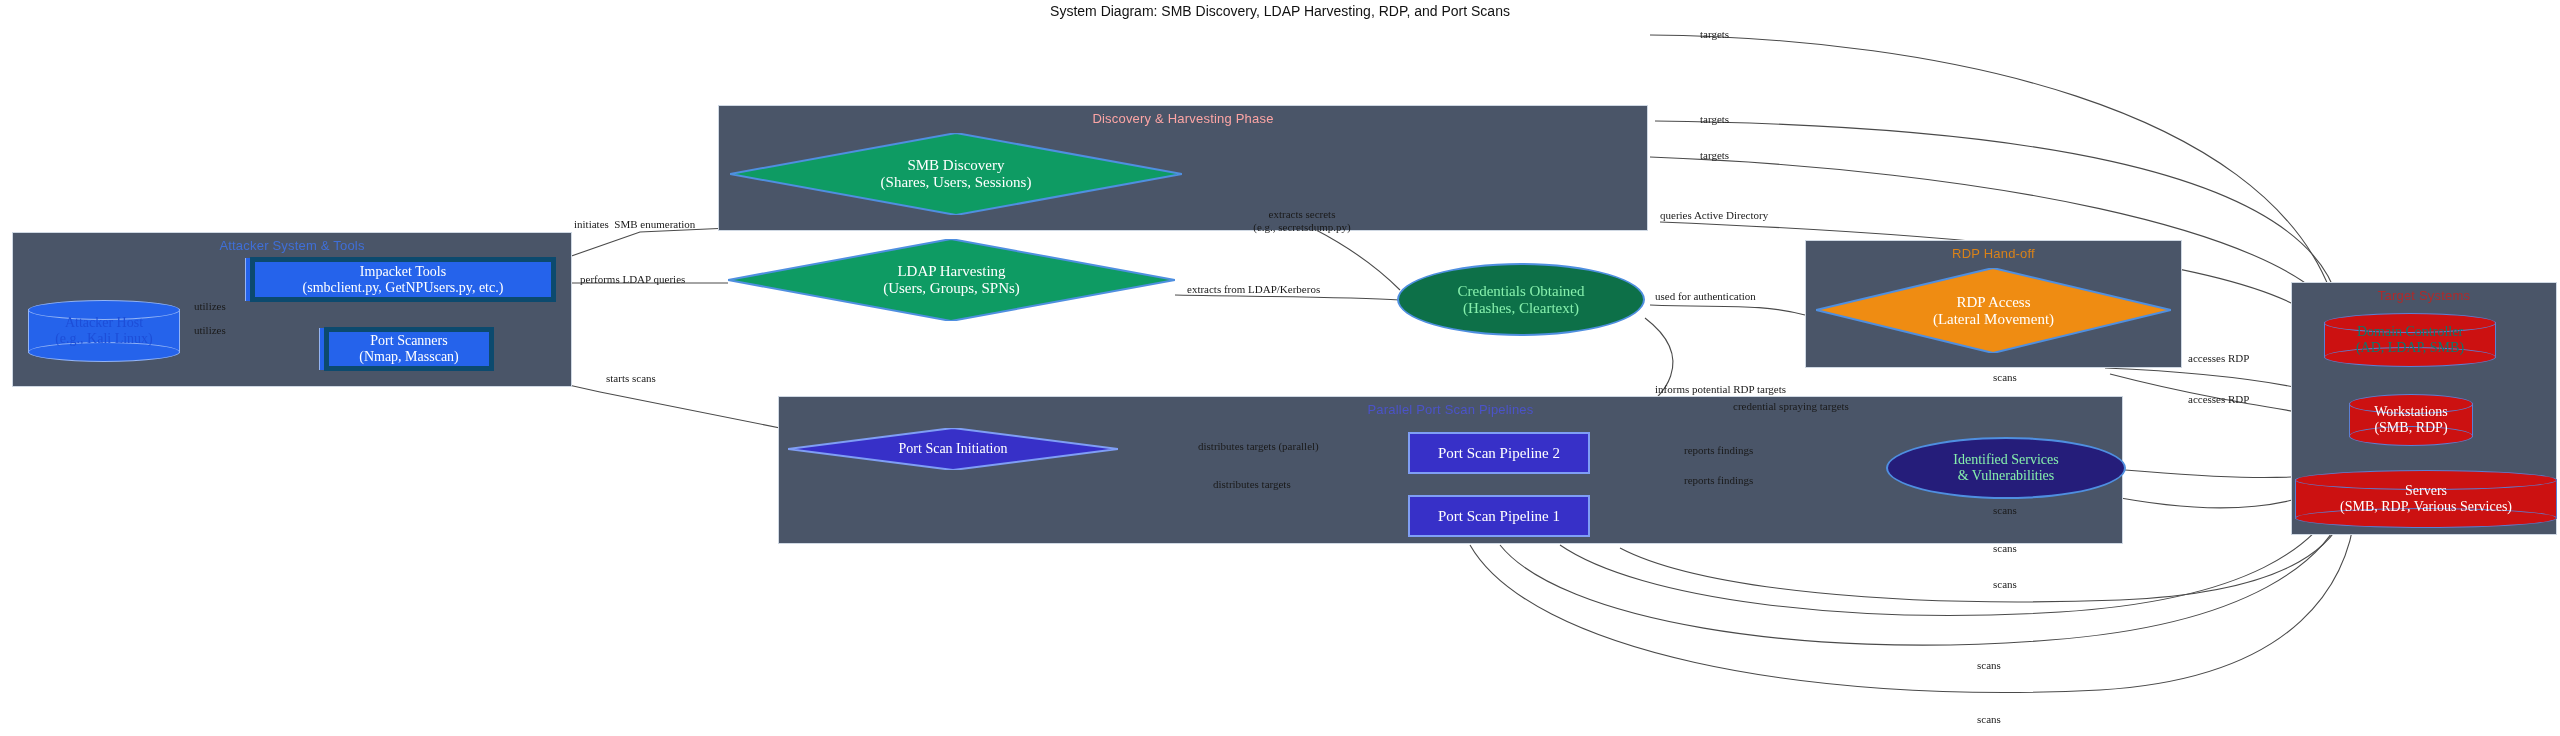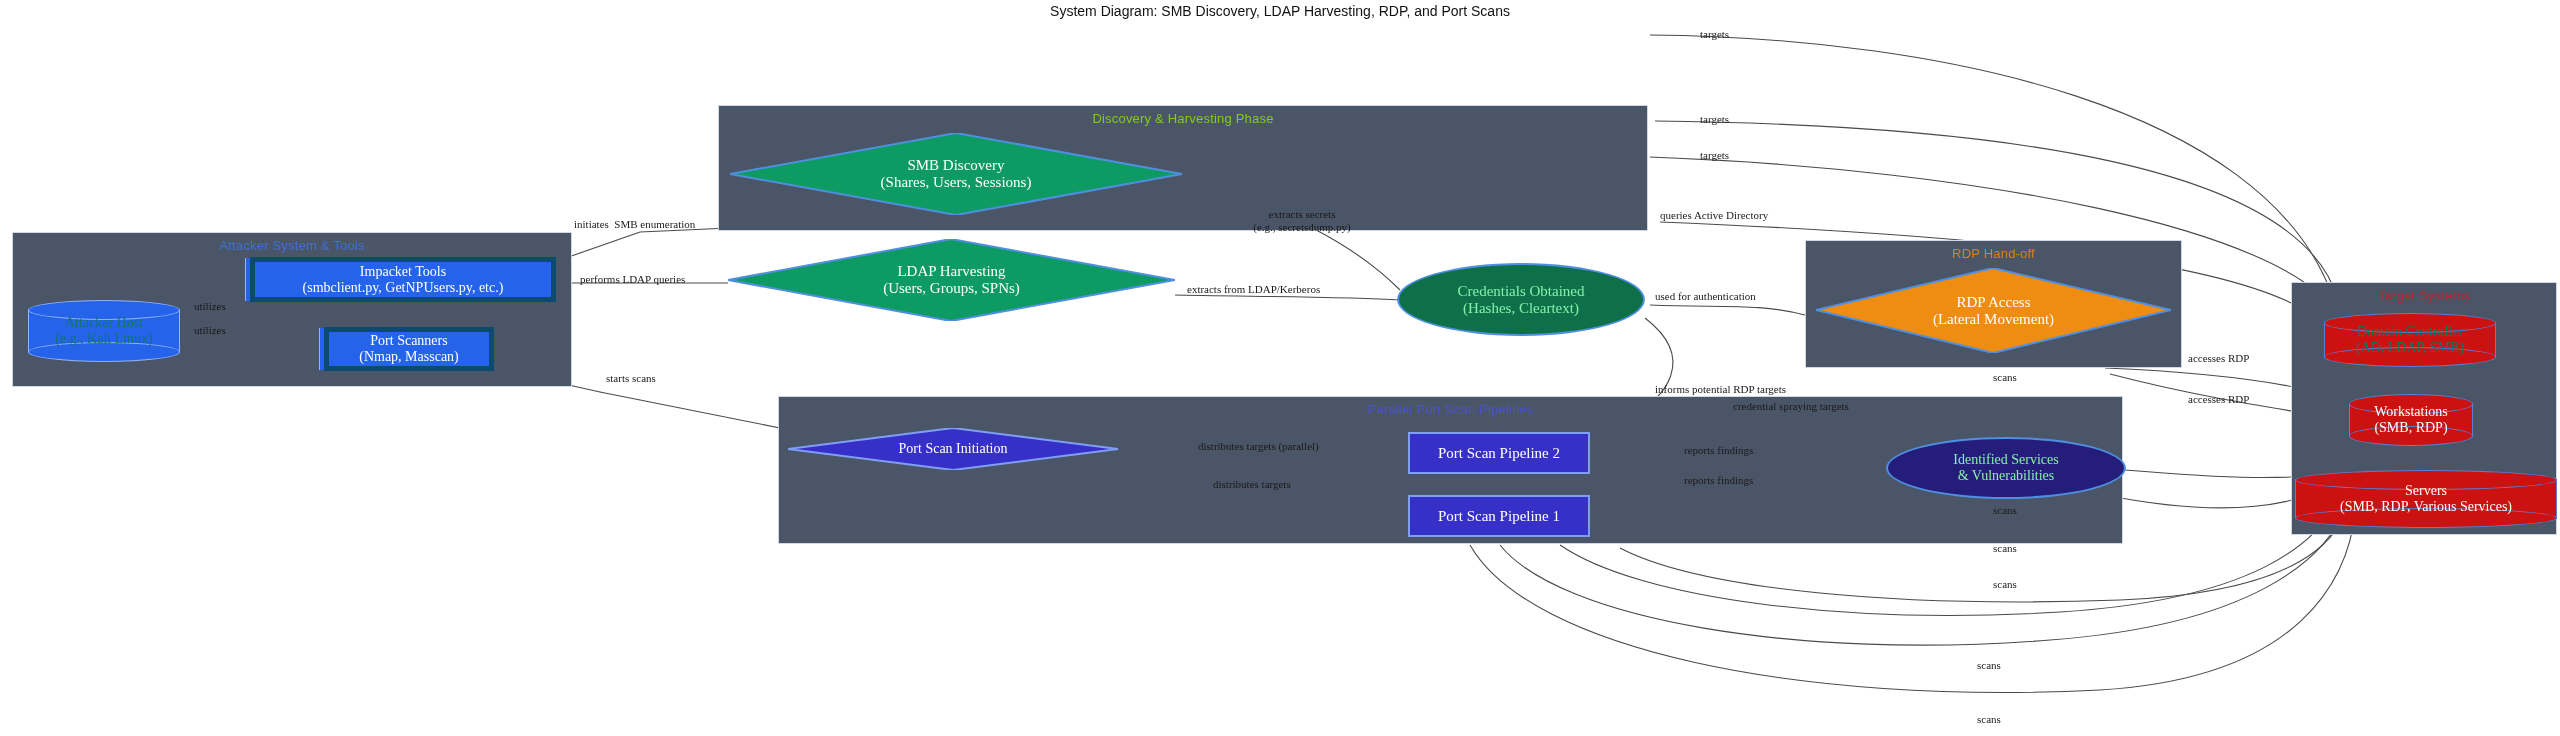--- a/index.html
+++ b/index.html
@@ -146,41 +146,41 @@
   </svg>
 
   <div class="cluster" style="left:12px;top:232px;width:560px;height:155px;">
     <div class="cluster-title" style="color:#3f6fd8;">Attacker System &amp; Tools</div>
   </div>
 
   <div class="cyl" style="left:28px;top:300px;width:152px;height:62px;--c:#2563eb;--b:#93b4f5;">
     <div class="body"></div>
     <div class="cap top"></div>
     <div class="cap bot"></div>
-    <div class="lbl" style="font-size:14px;color:#0f766e;">
+    <div class="lbl" style="font-size:14px;color:#1d4ed8;">
       <span><span>Attacker Host</span><br>
       <span>(e.g., Kali Linux)</span></span>
     </div>
   </div>
 
   <div class="node box3d" style="left:250px;top:257px;width:306px;height:45px;font-size:14px;">
     <span><span>Impacket Tools</span><br>
     <span>(smbclient.py, GetNPUsers.py, etc.)</span></span>
   </div>
 
   <div class="node box3d" style="left:324px;top:327px;width:170px;height:44px;font-size:14px;">
     <span><span>Port Scanners</span><br>
     <span>(Nmap, Masscan)</span></span>
   </div>
 
   <div class="elabel" style="left:194px;top:300px;">utilizes</div>
   <div class="elabel" style="left:194px;top:324px;">utilizes</div>
 
   <div class="cluster" style="left:718px;top:105px;width:930px;height:126px;">
-    <div class="cluster-title" style="color:#84cc16;">Discovery &amp; Harvesting Phase</div>
+    <div class="cluster-title" style="color:#fca5a5;">Discovery &amp; Harvesting Phase</div>
   </div>
 
   <div class="diamond" style="left:730px;top:133px;width:452px;height:82px;">
     <svg class="dshape" viewBox="0 0 452 82" preserveAspectRatio="none">
       <polygon points="226,0 452,41 226,82 0,41" fill="#0e9b63" stroke="#4f8fe0" stroke-width="2"></polygon>
     </svg>
     <div class="lbl" style="font-size:15px;">
       <span><span>SMB Discovery</span><br>
       <span>(Shares, Users, Sessions)</span></span>
     </div>

